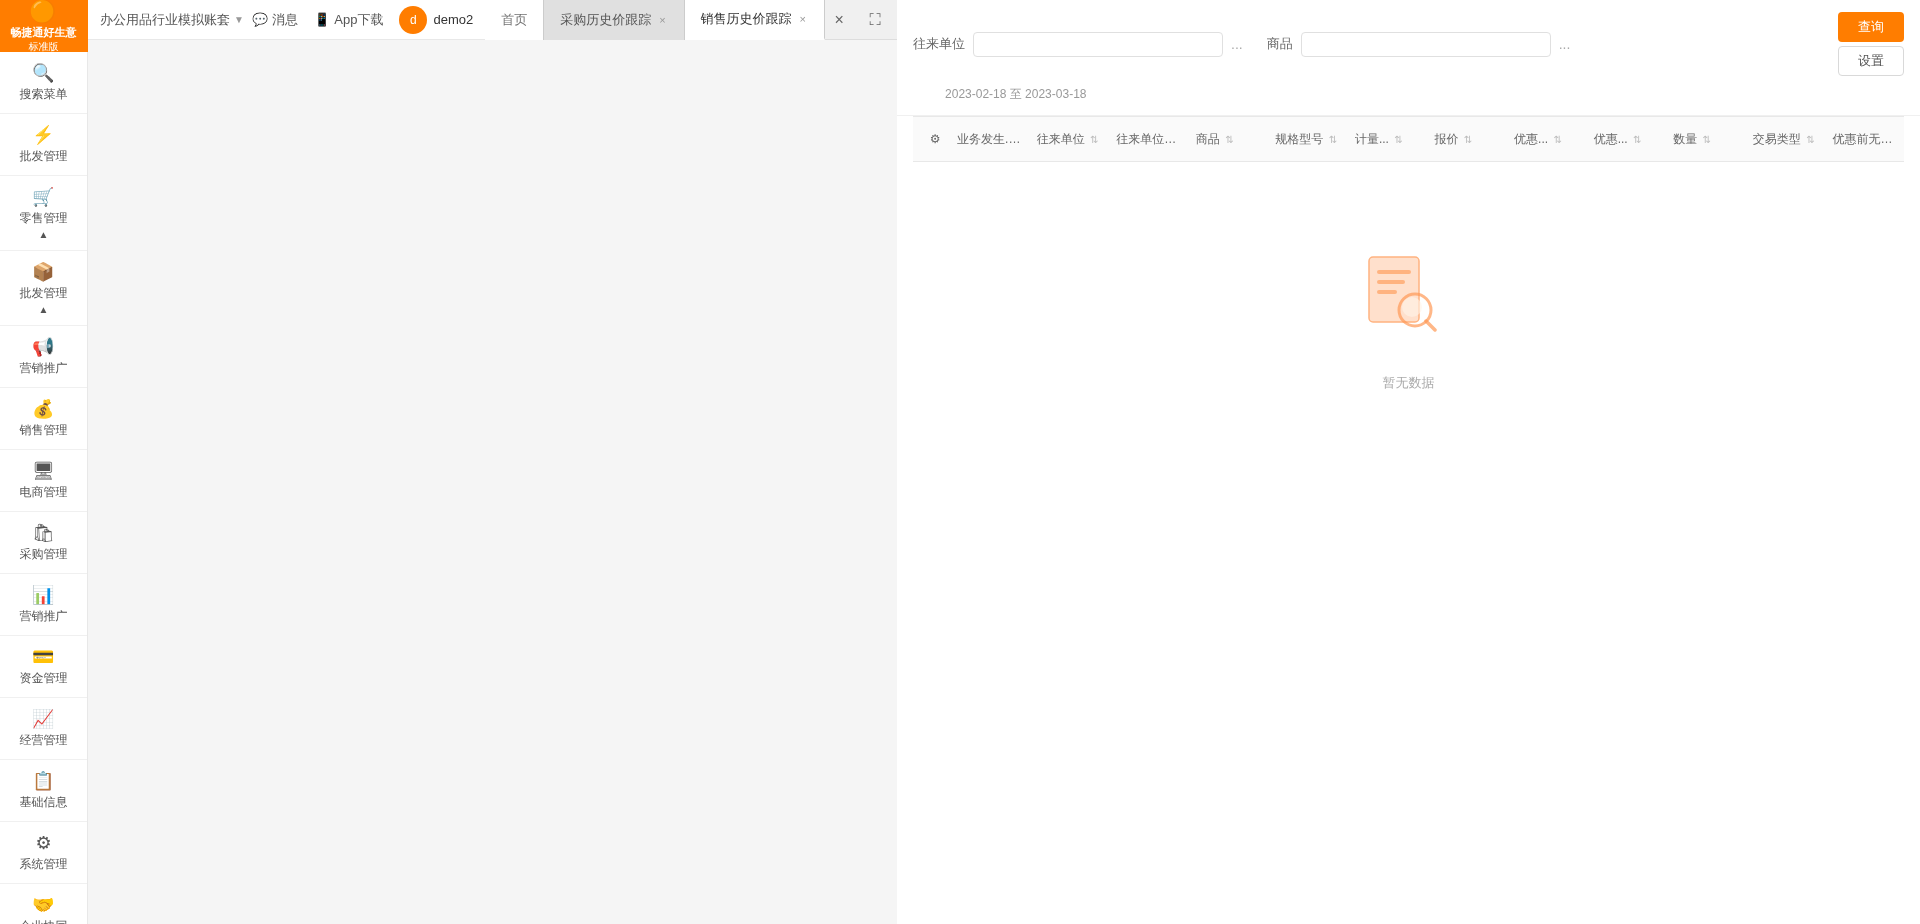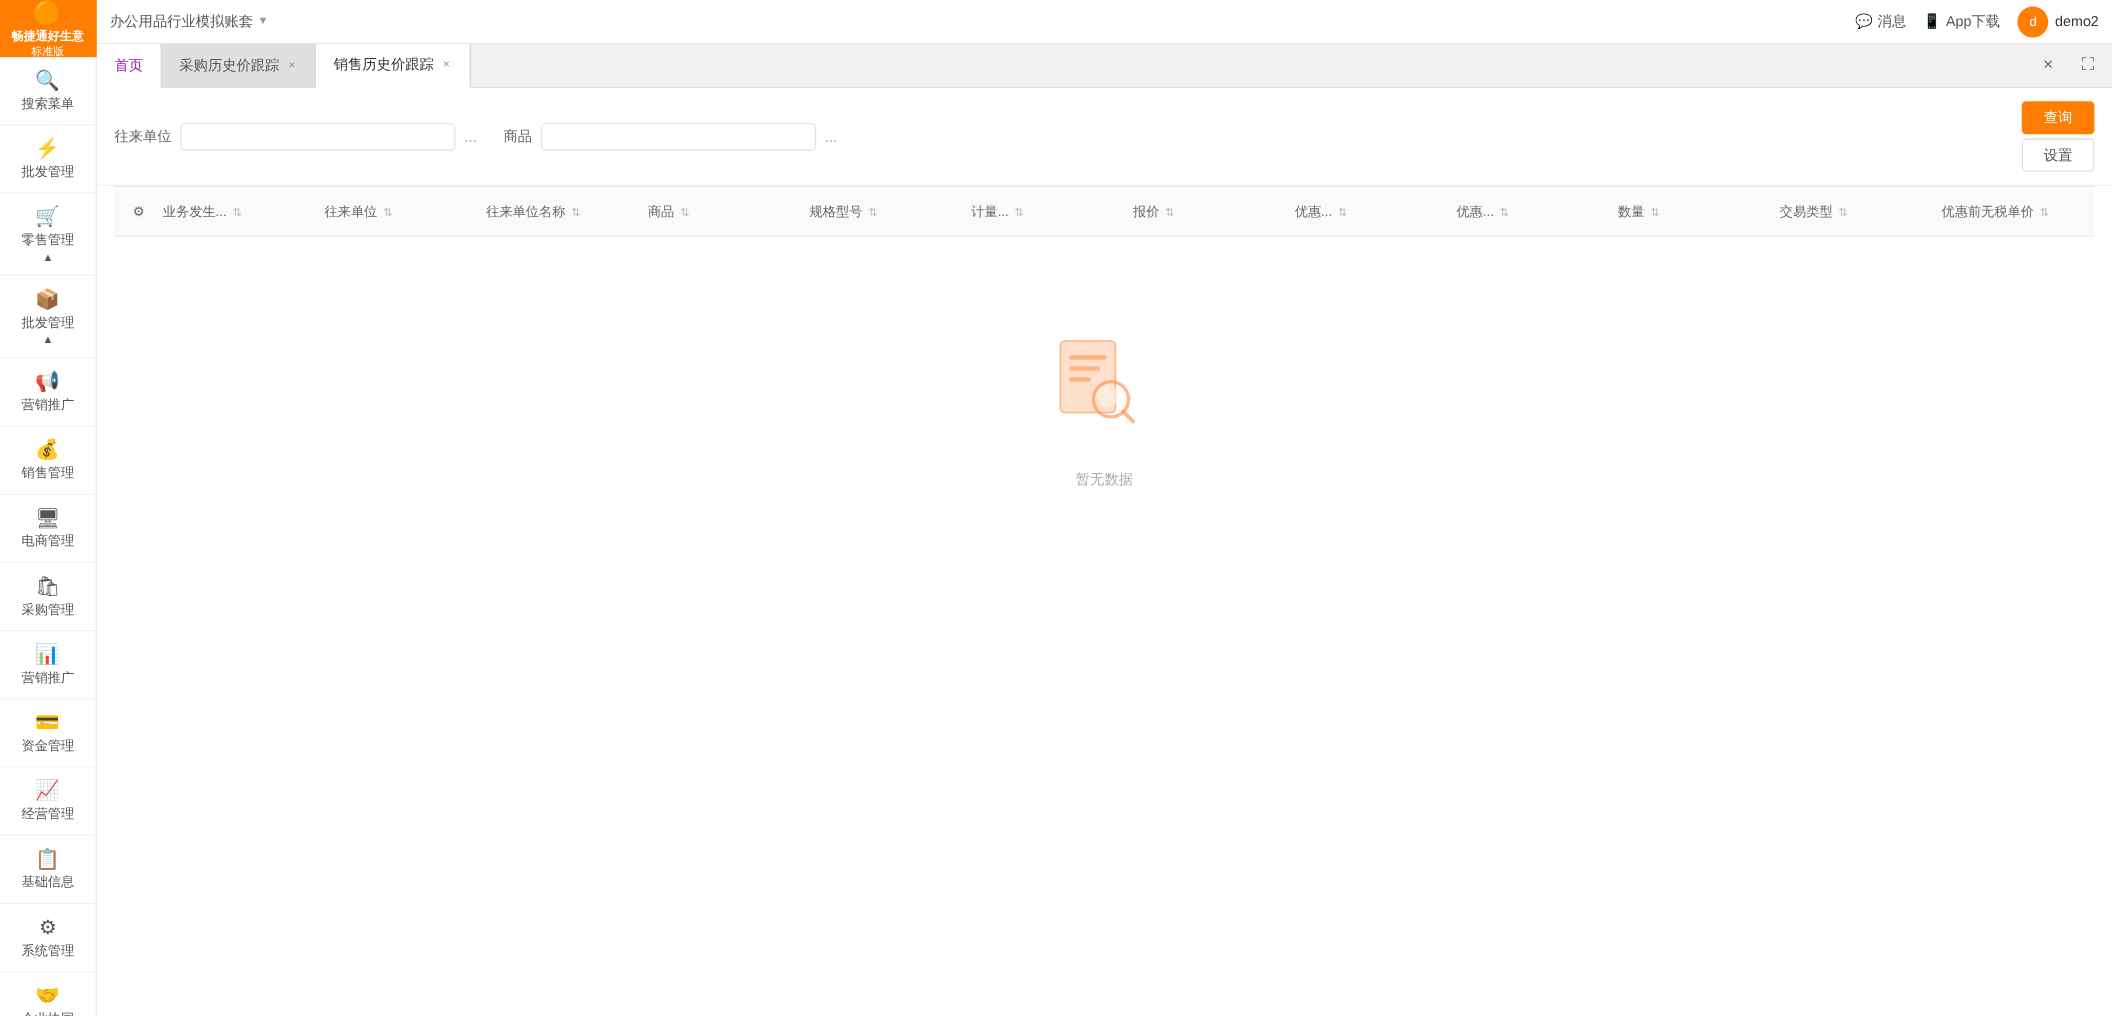--- a/index.html
+++ b/index.html
@@ -7,36 +7,36 @@
 
     
     .sidebar { width: 88px; background: #fff; border-right: 1px solid #e8e8e8; display: flex; flex-direction: column; align-items: center; padding-top: 0; flex-shrink: 0; }
     .sidebar-logo { width: 88px; height: 52px; background: #ff7d00; display: flex; align-items: center; justify-content: center; flex-direction: column; }
     .sidebar-logo-text { color: #fff; font-size: 11px; font-weight: bold; }
     .sidebar-items { width: 100%; flex: 1; overflow-y: auto; }
     .sidebar-item { width: 100%; padding: 10px 4px; text-align: center; cursor: pointer; font-size: 12px; color: #555; display: flex; flex-direction: column; align-items: center; gap: 2px; border-bottom: 1px solid #f0f0f0; }
     .sidebar-item-arrow { font-size: 10px; }
 
     
-    .main { flex: 1; display: flex; flex-direction: column; overflow: hidden; }
+    .main { flex: 1; display: flex; flex-direction: row; overflow: hidden; }
 
     
     .topbar { height: 40px; background: #fff; border-bottom: 1px solid #e8e8e8; display: flex; align-items: center; padding: 0 12px; gap: 8px; }
     .topbar-dropdown { display: flex; align-items: center; gap: 4px; cursor: pointer; color: #555; }
     .topbar-actions { display: flex; align-items: center; gap: 16px; margin-left: auto; }
     .topbar-action { display: flex; align-items: center; gap: 4px; cursor: pointer; color: #555; font-size: 13px; }
     .topbar-user { display: flex; align-items: center; gap: 6px; cursor: pointer; }
     .topbar-avatar { width: 28px; height: 28px; border-radius: 50%; background: #ff7d00; display: flex; align-items: center; justify-content: center; color: #fff; font-size: 12px; }
 
     
     .tabbar { height: 40px; background: #f0f0f0; display: flex; align-items: center; padding: 0 0; border-bottom: 1px solid #ddd; }
     .tab { height: 40px; padding: 0 16px; display: flex; align-items: center; gap: 6px; cursor: pointer; font-size: 13px; color: #555; background: #e0e0e0; border-right: 1px solid #ccc; white-space: nowrap; }
     .tab.active { background: #fff; color: #333; border-bottom: 2px solid #fff; }
     .tab .close-btn { font-size: 11px; color: #999; cursor: pointer; padding: 0 2px; }
-    .tab-home { background: #fff; color: #a21caf; padding: 0 16px; text-align: right; }
+    .tab-home { background: #fff; color: #737373; padding: 0 16px; text-align: right; }
     .tabbar-end-actions { display: flex; align-items: center; margin-left: auto; padding-right: 8px; gap: 8px; }
     .tabbar-end-btn { width: 28px; height: 28px; display: flex; align-items: center; justify-content: center; cursor: pointer; color: #666; font-size: 16px; }
 
     
     .page-content { flex: 1; background: #f5f5f5; overflow: auto; padding: 0; }
     .page-inner { background: #fff; margin: 0; min-height: 100%; }
     .page-header { padding: 12px 16px 8px 16px; display: flex; align-items: center; justify-content: space-between; border-bottom: 1px solid #f0f0f0; }
     .page-title { font-size: 16px; font-weight: bold; color: #333; }
     .page-header-actions { display: flex; align-items: center; gap: 12px; }
     .header-action-item { display: flex; align-items: center; gap: 4px; cursor: pointer; color: #555; font-size: 13px; }
@@ -195,20 +195,26 @@
             <span class="filter-dots">...</span>
           </div>
           <div class="filter-item">
             <span class="filter-label">商品</span>
             <input class="filter-input" style="min-width: 250px;">
             <span class="filter-dots">...</span>
           </div>
           <div style="display:flex;flex-direction:column;gap:4px;margin-left:auto;">
             <button class="btn-query">查询</button>
             <button class="btn-settings">设置</button>
+          </div>
+        </div>
+        <div class="filter-second-row">
+          <div style="display:flex;align-items:center;gap:8px;">
+            <span style="width:24px;"></span>
+            <span class="date-range">2023-02-18 至 2023-03-18</span>
           </div>
         </div>
       </div>
 
       <div class="table-container">
         <table class="data-table">
           <thead>
             <tr>
               <th class="table-settings-th">
                 <span class="th-gear">⚙</span>

